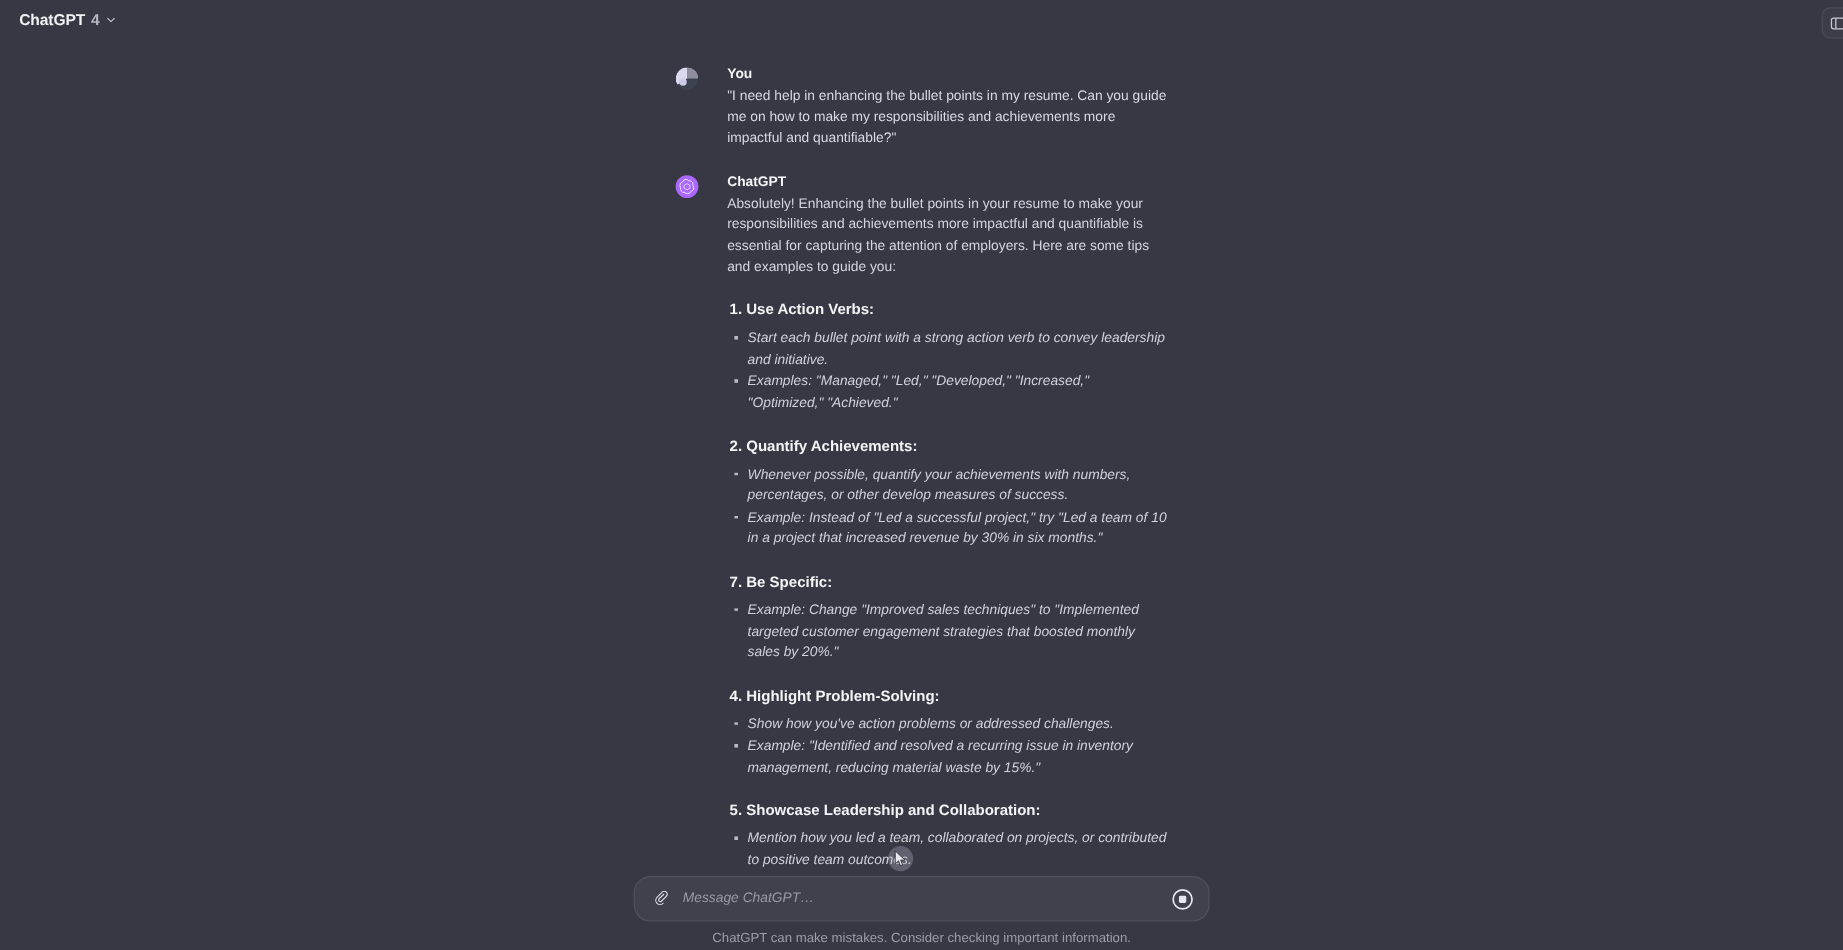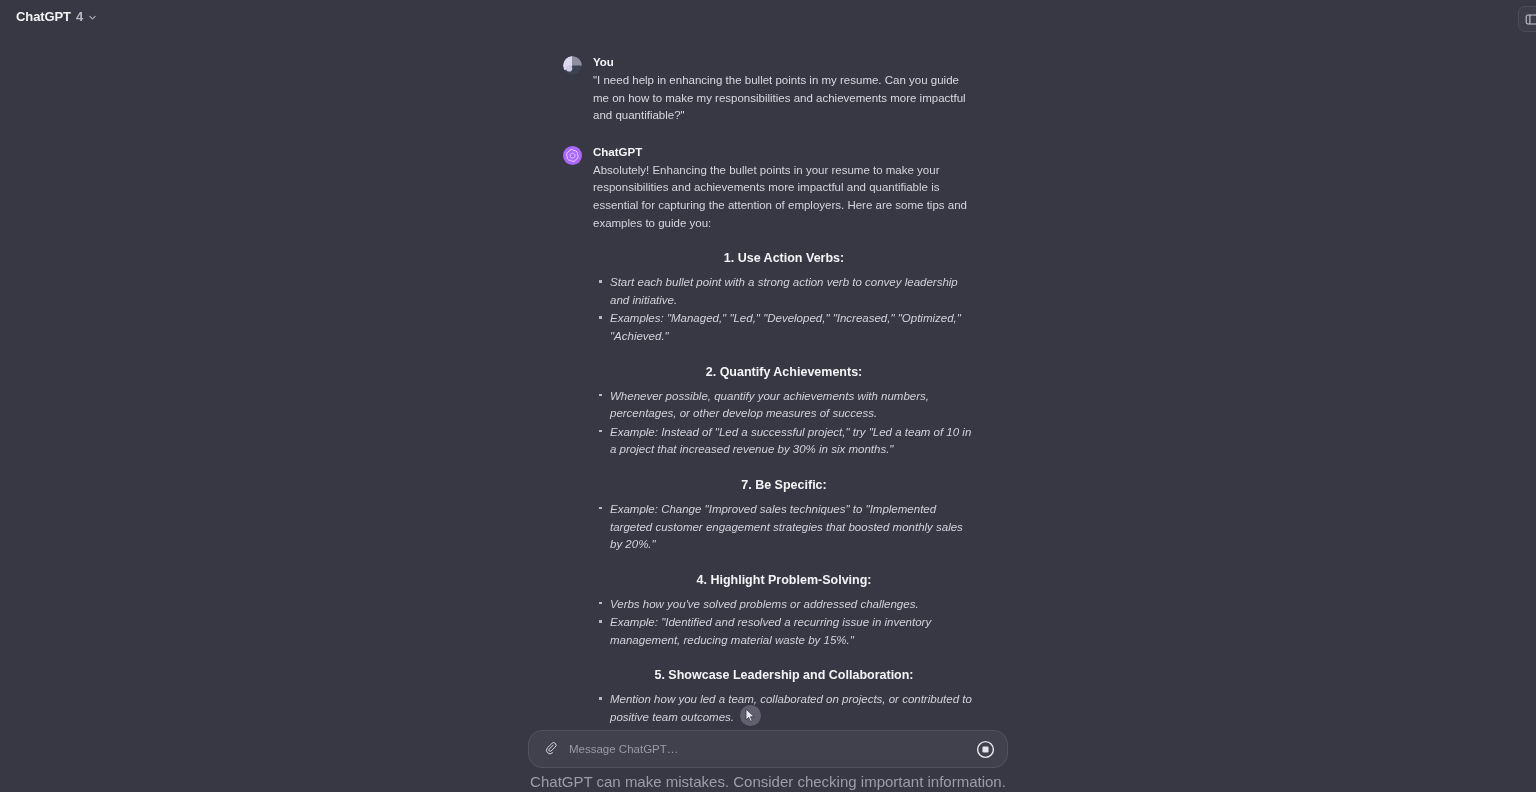--- a/index.html
+++ b/index.html
@@ -73,21 +73,21 @@
     overflow: hidden;
   }
   .thread {
     width: 410px;
     margin: 0 auto;
     padding-top: 22px;
   }
 
   .msg {
     display: flex;
-    gap: 11px;
+    gap: 24px;
     margin-bottom: 20px;
   }
 
   .avatar {
     width: 19px;
     height: 19px;
     border-radius: 50%;
     flex: 0 0 19px;
     margin-top: 1px;
     overflow: hidden;
@@ -118,21 +118,20 @@
     color: #d5d5dd;
   }
   .para.user-text { color: #d9d9e1; }
 
   .section-h {
     font-size: 12.5px;
     font-weight: bold;
     color: #f4f4f6;
     margin: 18px 0 8px 2px;
     line-height: 16px;
-    text-align: center;
   }
 
   ul.bullets {
     list-style: none;
     margin: 0 0 2px 0;
   }
   ul.bullets li {
     position: relative;
     padding-left: 17px;
     font-size: 11.5px;
@@ -182,34 +181,35 @@
     flex: 0 0 18px;
   }
   .composer-input {
     flex: 1;
     background: transparent;
     border: none;
     outline: none;
     color: #ececf1;
     font-family: "Liberation Sans", sans-serif;
     font-size: 11.5px;
+    font-style: italic;
   }
   .composer-input::placeholder { color: #9a9aa6; }
   .stop-btn {
     width: 19px;
     height: 19px;
     flex: 0 0 19px;
     display: flex;
     align-items: center;
     justify-content: center;
   }
 
   .disclaimer {
     text-align: center;
-    font-size: 15px;
+    font-size: 11px;
     color: #9d9daa;
     margin-top: 8px;
     line-height: 12px;
   }
 
   
   .cursor-halo {
     position: absolute;
     left: 740px;
     top: 705px;
@@ -293,21 +293,21 @@
           <li>Example: Instead of "Led a successful project," try "Led a team of 10 in a project that increased revenue by 30% in six months."</li>
         </ul>
 
         <div class="section-h">7. Be Specific:</div>
         <ul class="bullets">
           <li>Example: Change "Improved sales techniques" to "Implemented targeted customer engagement strategies that boosted monthly sales by 20%."</li>
         </ul>
 
         <div class="section-h">4. Highlight Problem-Solving:</div>
         <ul class="bullets">
-          <li>Verbs how you've solved problems or addressed challenges.</li>
+          <li>Show how you've action problems or addressed challenges.</li>
           <li>Example: "Identified and resolved a recurring issue in inventory management, reducing material waste by 15%."</li>
         </ul>
 
         <div class="section-h">5. Showcase Leadership and Collaboration:</div>
         <ul class="bullets">
           <li>Mention how you led a team, collaborated on projects, or contributed to positive team outcomes.</li>
           <li>Example: "Coordinated with cross-functional teams to develop a streamlined workflow, enhancing team productivity by 25%."</li>
         </ul>
 
       </div>

